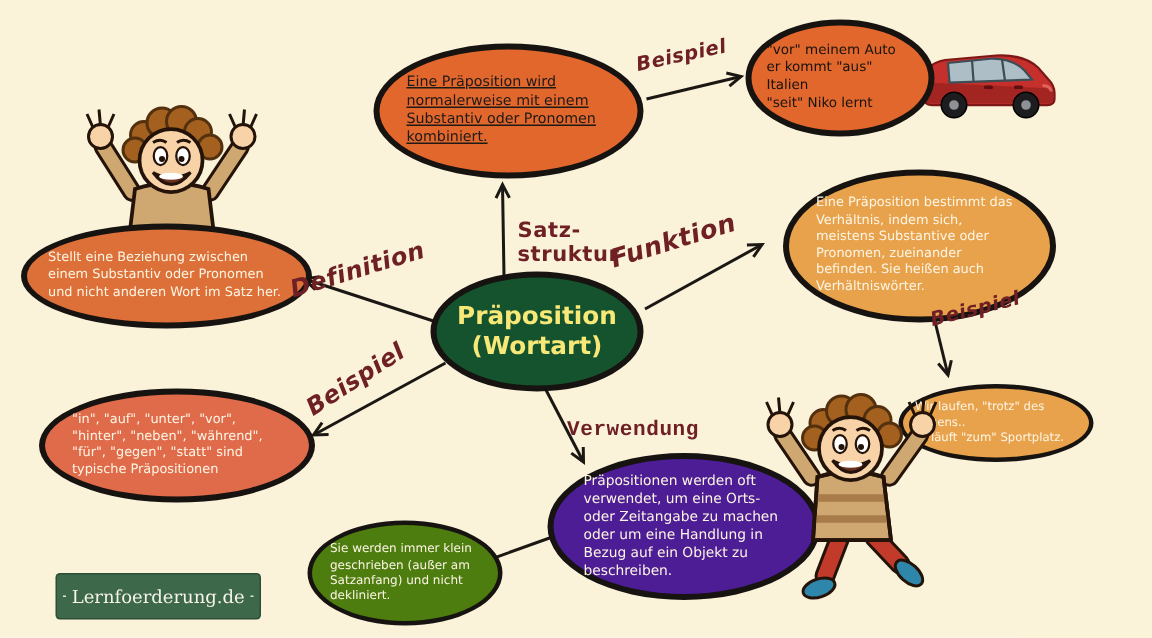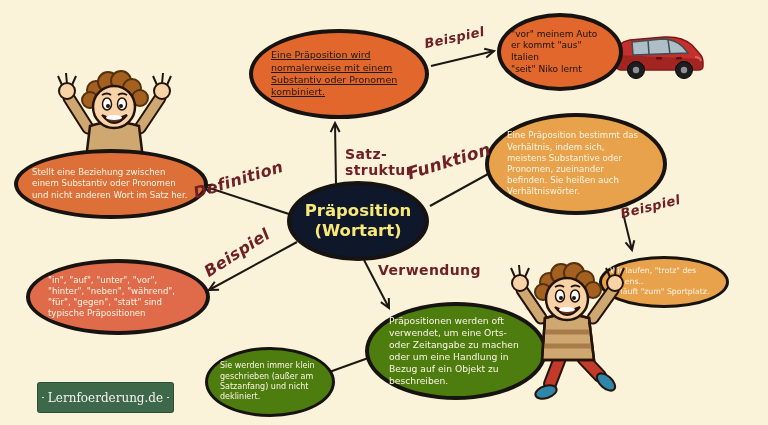--- a/index.html
+++ b/index.html
@@ -13,46 +13,46 @@
     display:flex;align-items:center;justify-content:center;
     box-sizing:border-box;z-index:2;
   }
   .node .txt{display:block;line-height:1.3;}
   .pre{white-space:pre-line;}
   
   .n-satz      {left:249px;top:29px; width:180px;height:90px; background:#e2672c;}
   .n-satz .txt {color:#1d1a17;font-size:9.5px;padding:4px 18px;text-decoration:underline;}
   .n-bsp-top      {left:497px;top:13px; width:126px;height:78px; background:#e2672c;}
   .n-bsp-top .txt {color:#17130f;font-size:9px;padding:2px 10px;font-weight:500;}
-  .n-funk      {left:485px;top:113px;width:182px;height:102px;background:#e8a24c;}
+  .n-funk      {left:522px;top:113px;width:182px;height:102px;background:#e8a24c;}
   .n-funk .txt {color:#fdf5e4;font-size:8.6px;padding:6px 18px;}
   .n-bsp-right      {left:599px;top:256px;width:130px;height:52px; background:#e8a24c;border-width:3px;}
   .n-bsp-right .txt {color:#fdf5e4;font-size:7.8px;padding:0 8px;line-height:1.35;}
-  .n-center      {left:287px;top:181px;width:142px;height:80px; background:#0f172a;}
+  .n-center      {left:287px;top:181px;width:142px;height:80px; background:#14532d;}
   .n-center .txt {color:#f8e878;font-size:16.5px;font-weight:bold;text-align:center;line-height:1.2;}
   .n-def      {left:14px;top:149px;width:194px;height:70px; background:#dc7038;}
   .n-def .txt {color:#fdf5e4;font-size:8.6px;padding:2px 14px;}
   .n-bsp-left      {left:26px;top:259px;width:184px;height:76px; background:#e06b4b;}
   .n-bsp-left .txt {color:#fdf5e4;font-size:8.6px;padding:2px 18px;}
-  .n-verw      {left:365px;top:302px;width:182px;height:98px; background:#4d7c0f;}
+  .n-verw      {left:365px;top:302px;width:182px;height:98px; background:#4c1d95;}
   .n-verw .txt {color:#fdf5e4;font-size:9.2px;padding:4px 20px;}
   .n-klein      {left:205px;top:347px;width:130px;height:70px; background:#4d7c0f;border-width:3.5px;}
   .n-klein .txt {color:#fdf5e4;font-size:8px;padding:0 12px;}
   
   .edge-label{
     position:absolute;z-index:3;color:#6e2024;font-weight:bold;
     letter-spacing:.4px;transform-origin:center;white-space:pre-line;line-height:1.15;
   }
   .l-satz     {left:345px;top:146px;font-size:14px;}
   .l-def      {left:192px;top:171px;font-size:16px;transform:rotate(-17deg);font-style:italic;}
   .l-bsp-left {left:200px;top:244px;font-size:16px;transform:rotate(-33deg);font-style:italic;}
   .l-funk     {left:406px;top:152px;font-size:17px;transform:rotate(-17deg);font-style:italic;}
   .l-bsp-top  {left:424px;top:31px;font-size:13px;transform:rotate(-12deg);font-style:italic;}
   .l-bsp-right{left:620px;top:200px;font-size:13px;transform:rotate(-14deg);font-style:italic;}
-  .l-verw     {left:378px;top:262px;font-size:14px;}
+  .l-verw     {left:378px;top:279px;font-size:14px;font-family:Liberation Mono, monospace;}
   
   .figure{position:absolute;}
   .fig-boy-left {left:52px;top:64px;width:125px;height:95px;z-index:1;}
   .fig-boy-right{left:505px;top:256px;width:125px;height:150px;z-index:4;}
   .fig-car      {left:612px;top:24px;width:95px;height:60px;z-index:2;}
   
   .logo{
     position:absolute;left:38px;top:383px;width:135px;height:29px;z-index:3;
     background:#3e684a;border-radius:2px;display:flex;align-items:center;justify-content:center;
     box-shadow:0 0 0 1px #2c4d36;

